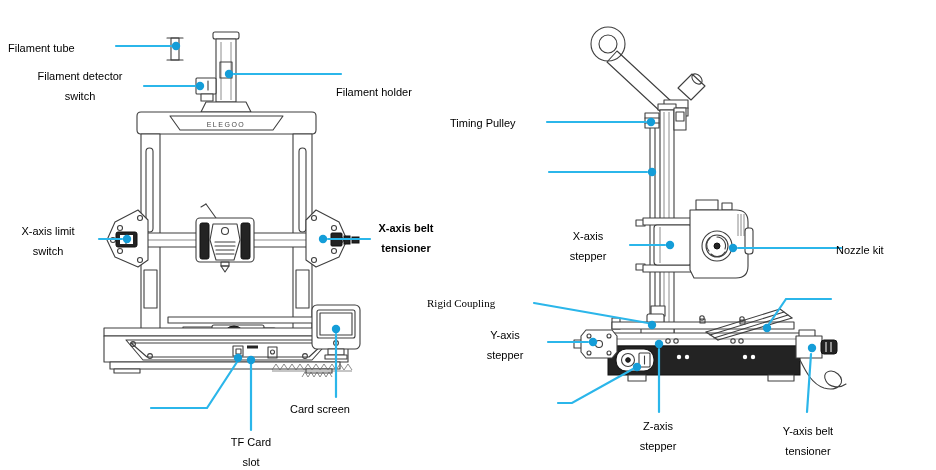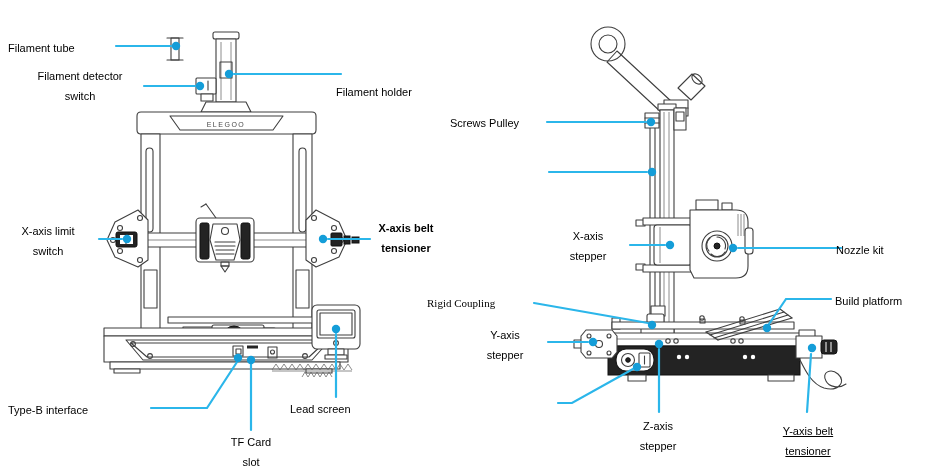--- a/index.html
+++ b/index.html
@@ -352,30 +352,28 @@
 </svg>
 
   <div class="lbl" style="left:8px;top:38px;">Filament tube</div>
   <div class="lbl c" style="left:10px;top:66px;width:140px;">Filament detector
 switch</div>
   <div class="lbl" style="left:336px;top:66px;margin-top:16px;">Filament holder</div>
   <div class="lbl c" style="left:3px;top:221px;width:90px;">X-axis limit
 switch</div>
   <div class="lbl c" style="left:366px;top:218px;width:80px;font-weight:bold;">X-axis belt
 tensioner</div>
-  <div class="lbl" style="left:8px;top:400px;">Type-B interface</div>
   <div class="lbl c" style="left:214px;top:432px;width:74px;">TF Card
 slot</div>
-  <div class="lbl" style="left:290px;top:399px;">Lead screen</div>
-  <div class="lbl" style="left:450px;top:113px;">Screws Pulley</div>
+  <div class="lbl" style="left:290px;top:399px;">Card screen</div>
+  <div class="lbl" style="left:450px;top:113px;">Timing Pulley</div>
   <div class="lbl c" style="left:551px;top:226px;width:74px;">X-axis
 stepper</div>
   <div class="lbl" style="left:836px;top:240px;">Nozzle kit</div>
-  <div class="lbl" style="left:835px;top:291px;">Build platform</div>
   <div class="lbl" style="left:427px;top:293px;font-family:Liberation Serif, serif;">Rigid Coupling</div>
   <div class="lbl c" style="left:465px;top:325px;width:80px;">Y-axis
 stepper</div>
   <div class="lbl c" style="left:622px;top:416px;width:72px;">Z-axis
 stepper</div>
-  <div class="lbl c" style="left:764px;top:421px;width:88px;text-decoration:underline;">Y-axis belt
+  <div class="lbl c" style="left:764px;top:421px;width:88px;">Y-axis belt
 tensioner</div>
 
 </div>
 
 </body></html>

